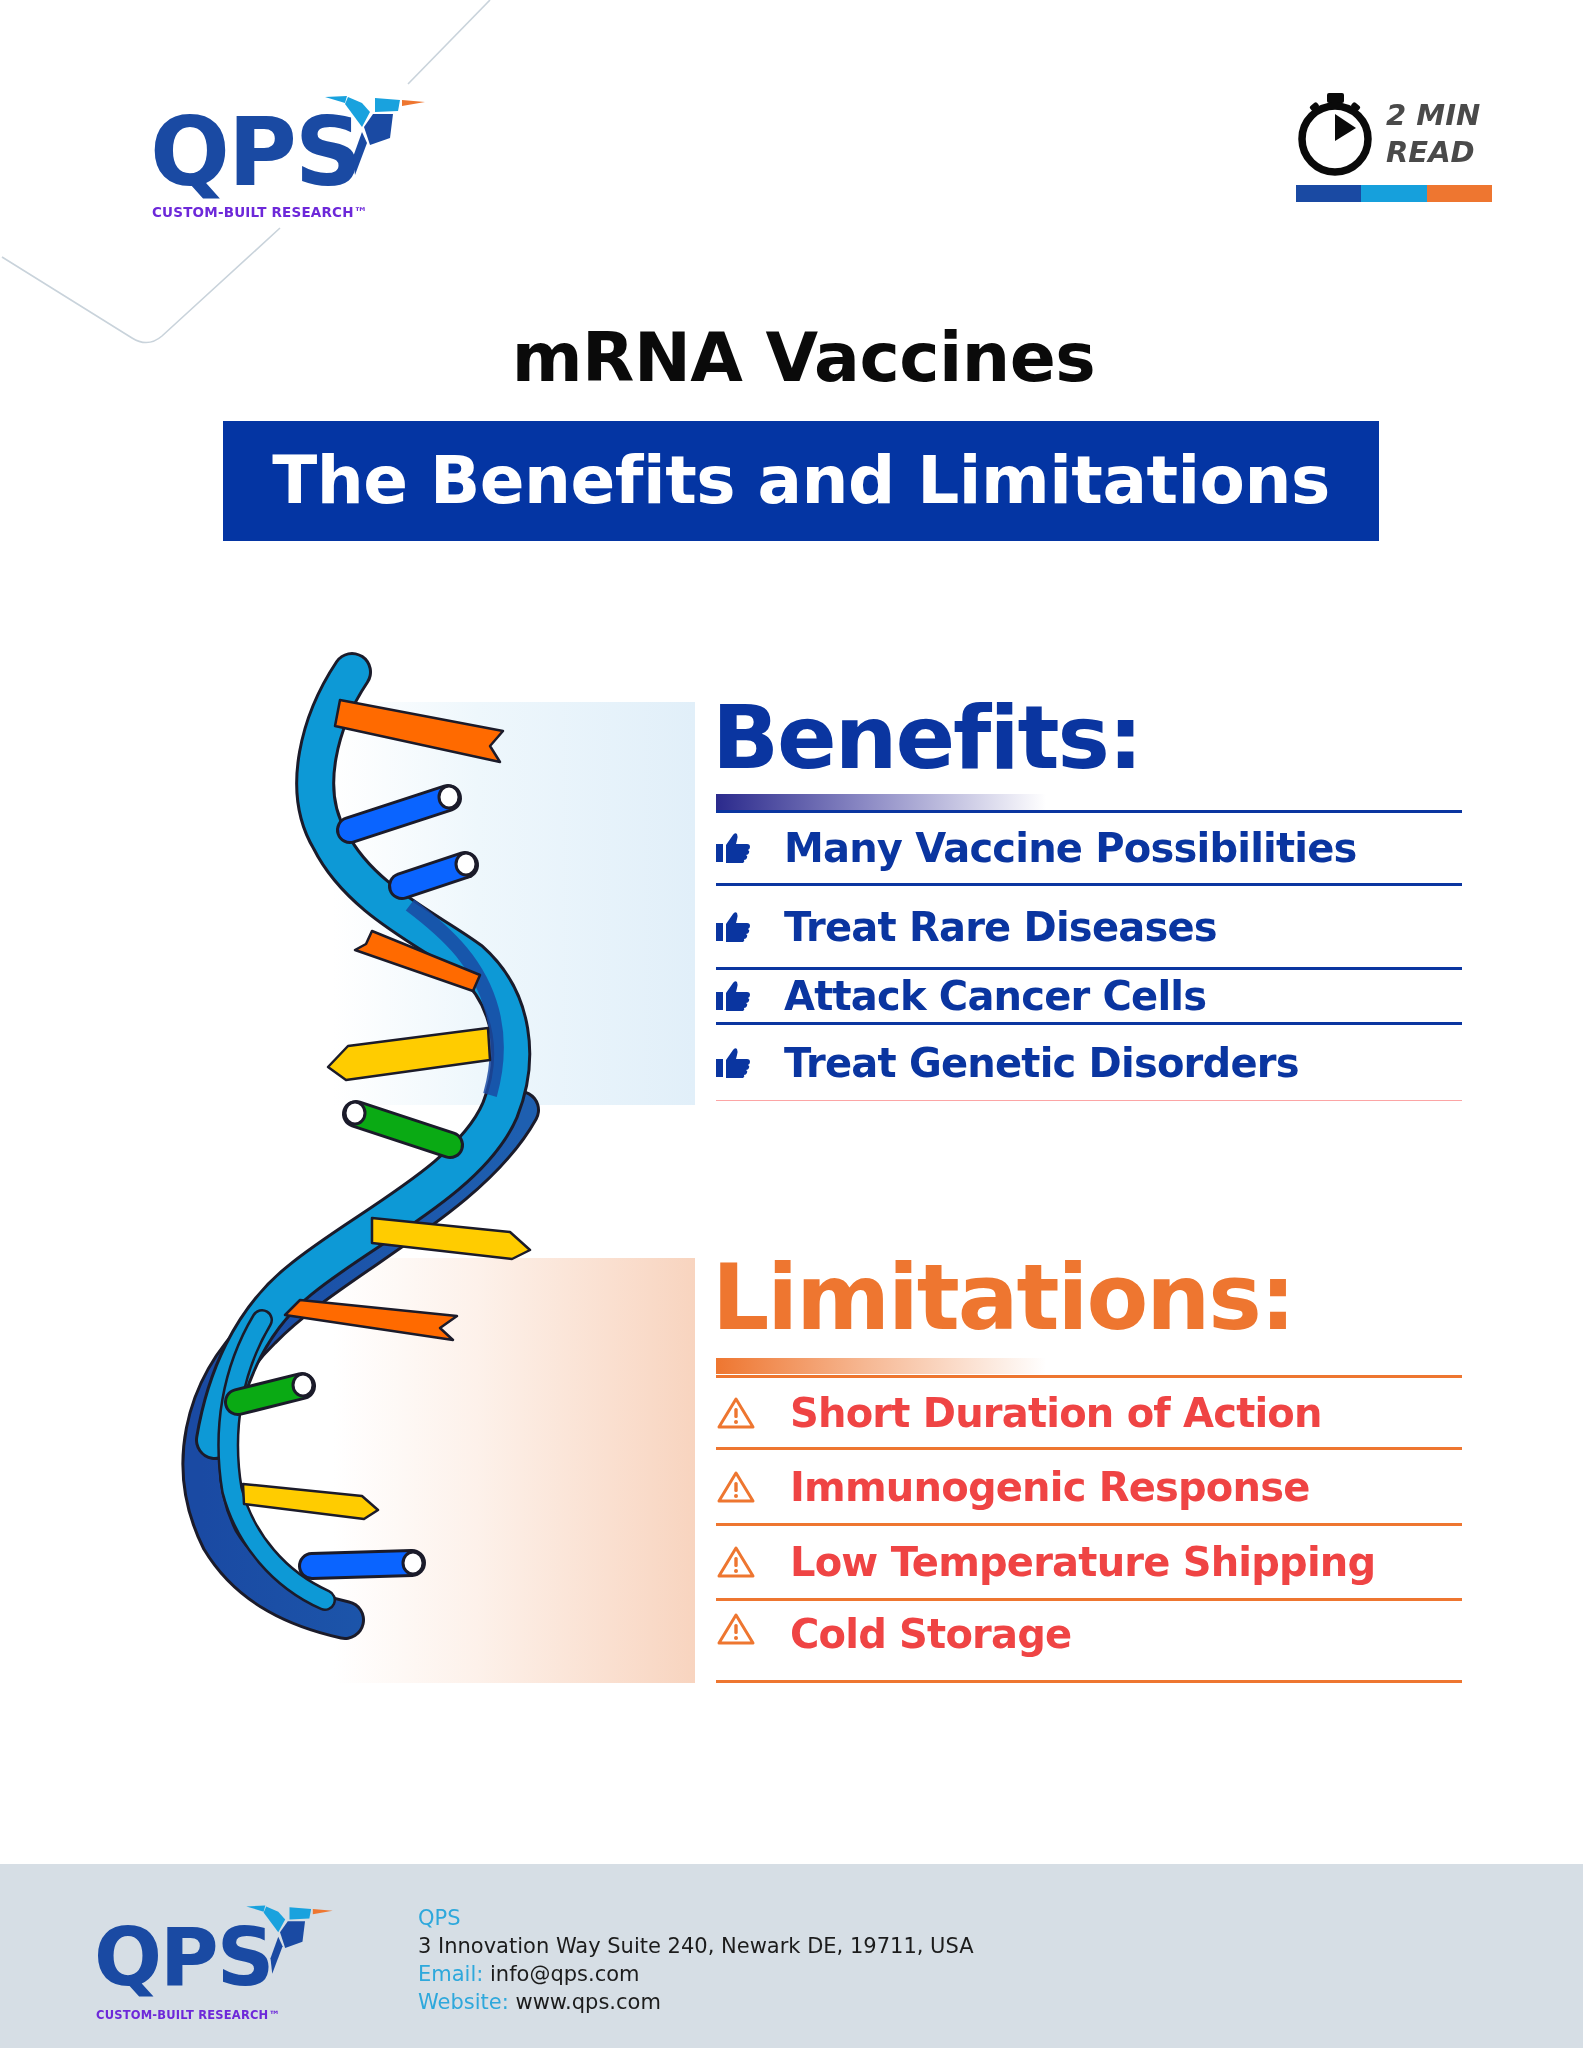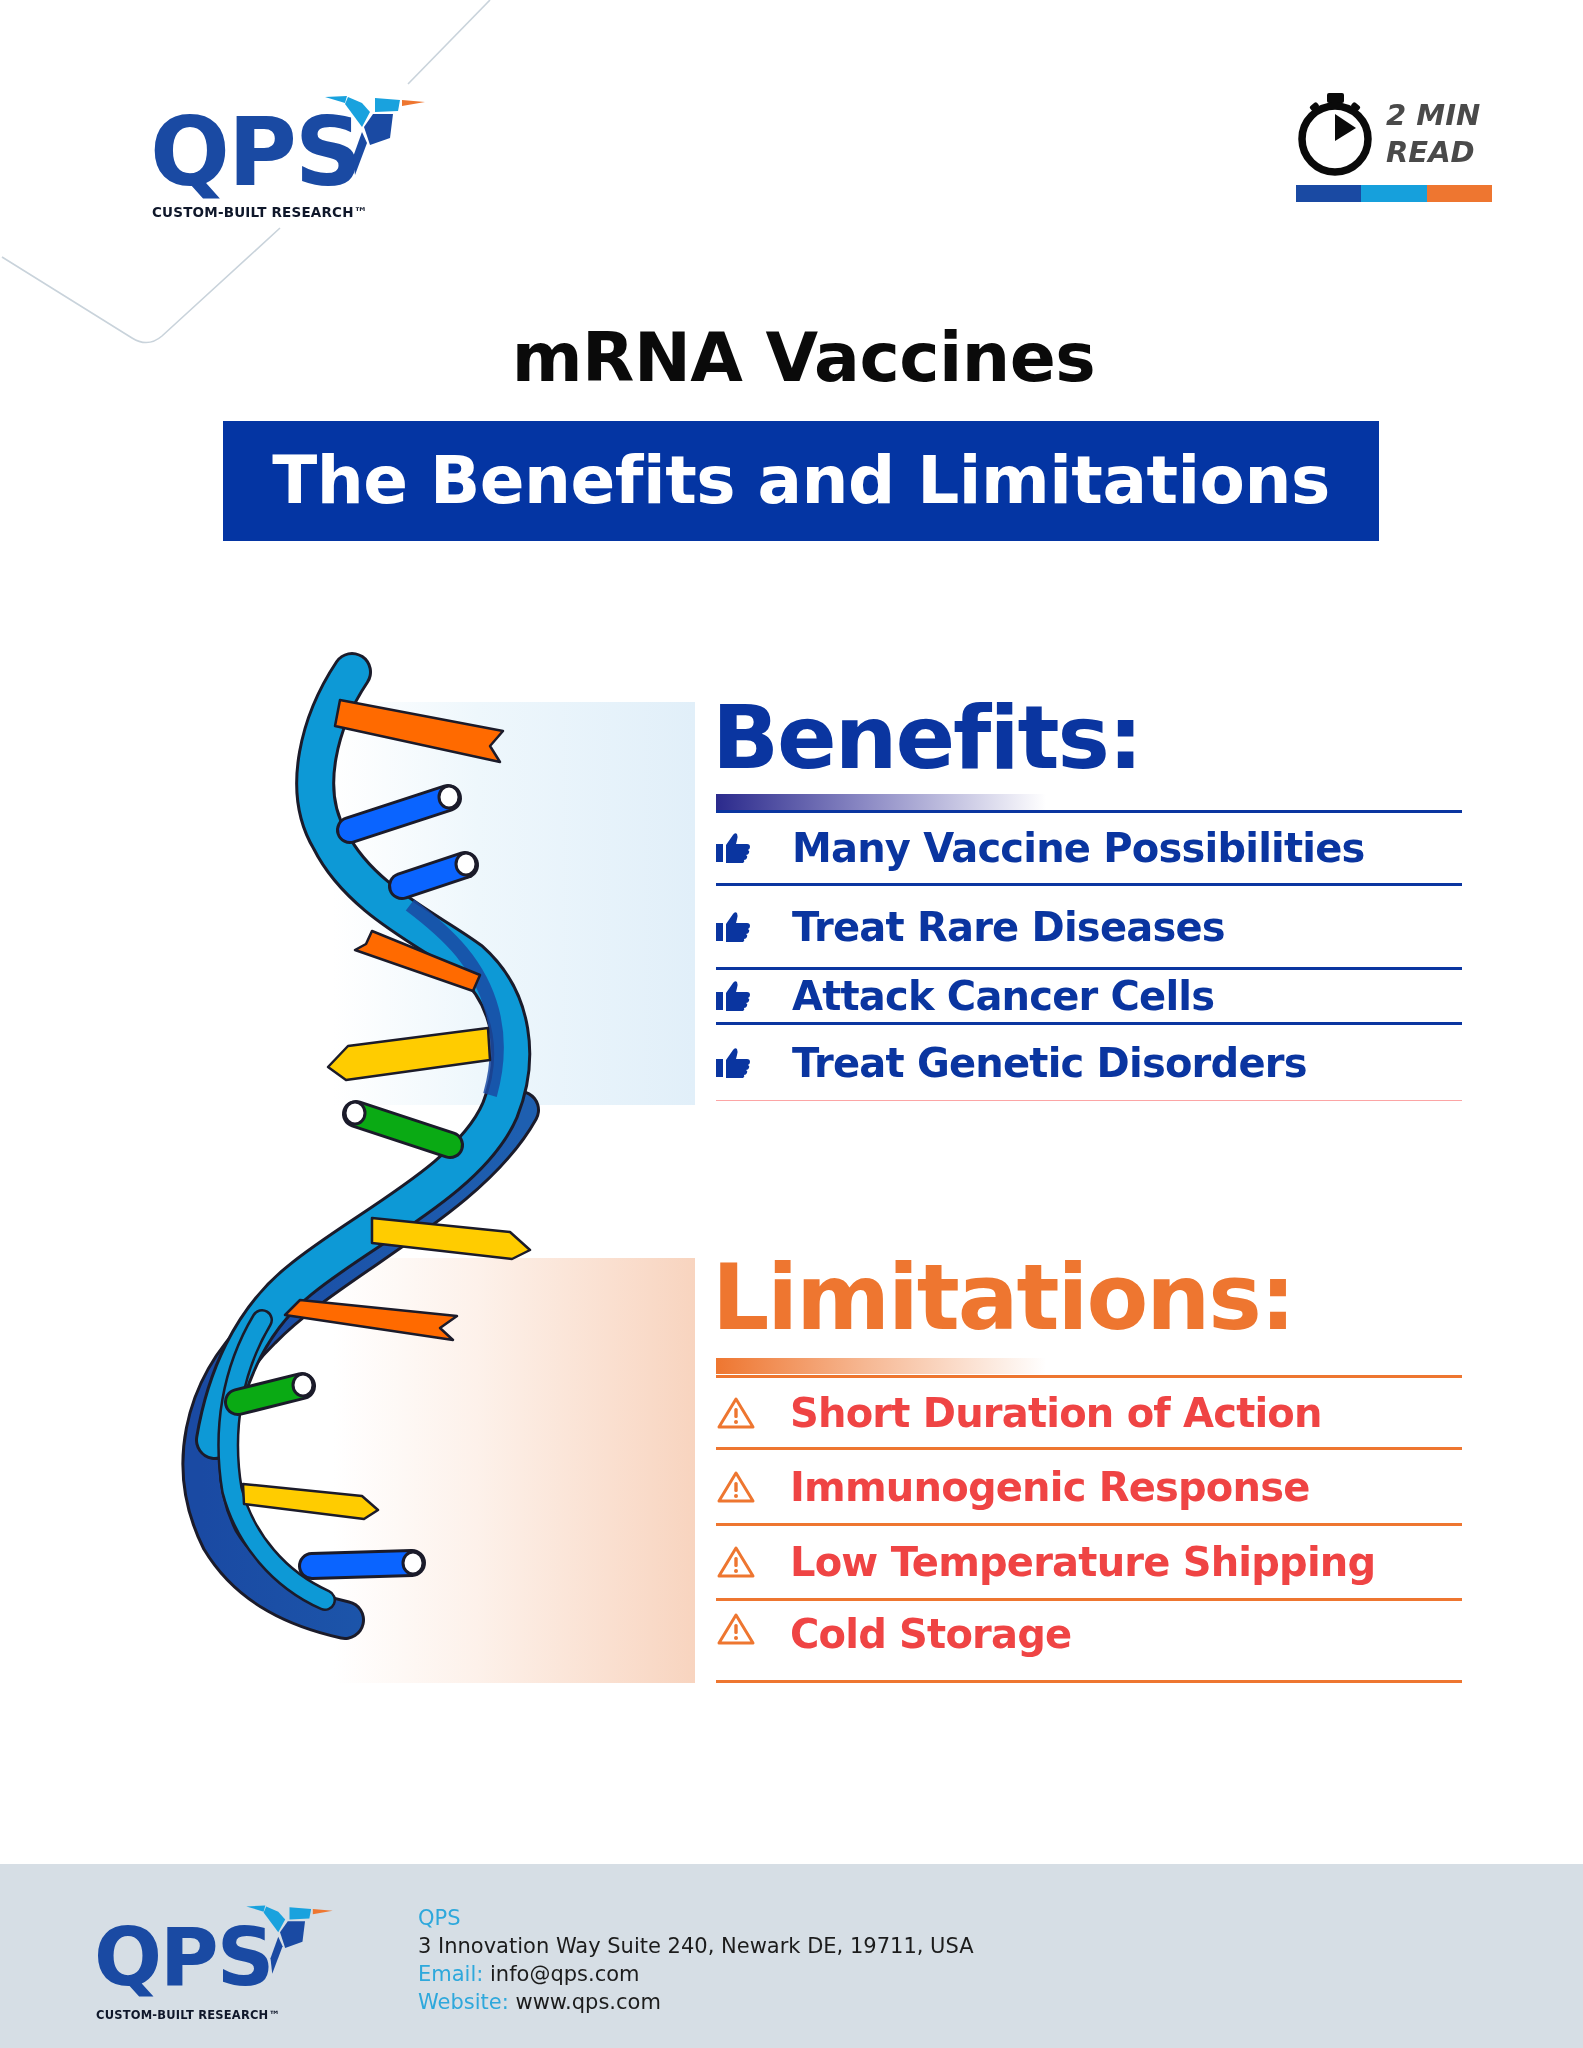--- a/index.html
+++ b/index.html
@@ -6,21 +6,21 @@
   body {
     width: 1583px; height: 2048px; position: relative; overflow: hidden;
     background: #ffffff;
     font-family: "Liberation Sans", "DejaVu Sans", sans-serif;
   }
   .abs { position: absolute; }
   .deco-lines { left: 0; top: 0; width: 600px; height: 400px; }
 
   .logo-top { left: 150px; top: 92px; width: 280px; height: 130px; }
   .logo-word { position: absolute; left: 0; top: 14px; font-weight: 700; font-size: 94px; line-height: 94px; letter-spacing: -2px; color: #1a4aa3; font-family: "DejaVu Sans", sans-serif; }
-  .logo-tag { position: absolute; left: 2px; top: 112px; font-weight: 700; font-size: 13.5px; color: #0f172a; letter-spacing: 0.2px; white-space: nowrap; font-family: "DejaVu Sans", sans-serif; }
+  .logo-tag { position: absolute; left: 2px; top: 112px; font-weight: 700; font-size: 13.5px; color: #6d28d9; letter-spacing: 0.2px; white-space: nowrap; font-family: "DejaVu Sans", sans-serif; }
   .logo-bird { position: absolute; }
 
   .read-badge { left: 1290px; top: 85px; width: 210px; height: 125px; }
   .read-text { position: absolute; left: 96px; top: 12px; font-style: italic; font-weight: 700; font-size: 29px; line-height: 37px; color: #4a4a4a; font-family: "DejaVu Sans", sans-serif; }
   .read-bars { position: absolute; left: 6px; top: 100px; height: 17px; width: 196px; display: flex; }
   .read-bars span { flex: 1; display: block; }
 
   .title { left: 12px; width: 1583px; top: 322px; text-align: center; font-weight: 700; font-size: 68px; line-height: 72px; color: #0a0a0a; font-family: "DejaVu Sans", sans-serif; letter-spacing: -0.5px; }
   .banner { left: 223px; top: 421px; width: 1156px; height: 120px; background: #0435a3; display: flex; align-items: center; justify-content: center; }
   .banner span { color: #ffffff; font-weight: 700; font-size: 66px; line-height: 72px; font-family: "DejaVu Sans", sans-serif; letter-spacing: -0.5px; white-space: nowrap; }
@@ -41,21 +41,21 @@
   .list { left: 716px; width: 746px; }
   .benefits-list { top: 810px; }
   .limitations-list { top: 1375px; }
   .row { position: relative; box-sizing: border-box; display: flex; align-items: center; }
   .benefits-list .row { border-top: 3px solid #0a35a0; }
   .benefits-list .row:last-child { border-bottom: 1px solid #fca5a5; }
   .limitations-list .row { border-top: 3px solid #ee7630; }
   .limitations-list .row:last-child { border-bottom: 3px solid #ee7630; }
   .row .icon { width: 40px; height: 36px; display: flex; align-items: center; justify-content: flex-start; }
   .row .label { font-weight: 700; font-family: "DejaVu Sans", sans-serif; font-size: 40px; white-space: nowrap; letter-spacing: -0.8px; }
-  .benefits-list .label { color: #0a35a0; margin-left: 36px; }
+  .benefits-list .label { color: #0a35a0; margin-left: 28px; }
   .limitations-list .label { color: #ef4444; margin-left: 34px; }
 
   .footer { left: 0; top: 1864px; width: 1583px; height: 184px; background: #d6dee5; }
   .footer-logo { position: absolute; left: 94px; top: 38px; width: 280px; height: 120px; }
   .footer-logo .logo-word { font-size: 80px; line-height: 80px; top: 16px; color: #1a4aa3; }
   .footer-logo .logo-tag { top: 106px; font-size: 11.5px; }
   .footer-info { position: absolute; left: 418px; top: 40px; font-family: "DejaVu Sans", sans-serif; font-size: 21px; line-height: 28px; color: #1c1c1c; }
   .footer-info .k { color: #2ea8dc; }
 </style>
 </head>

